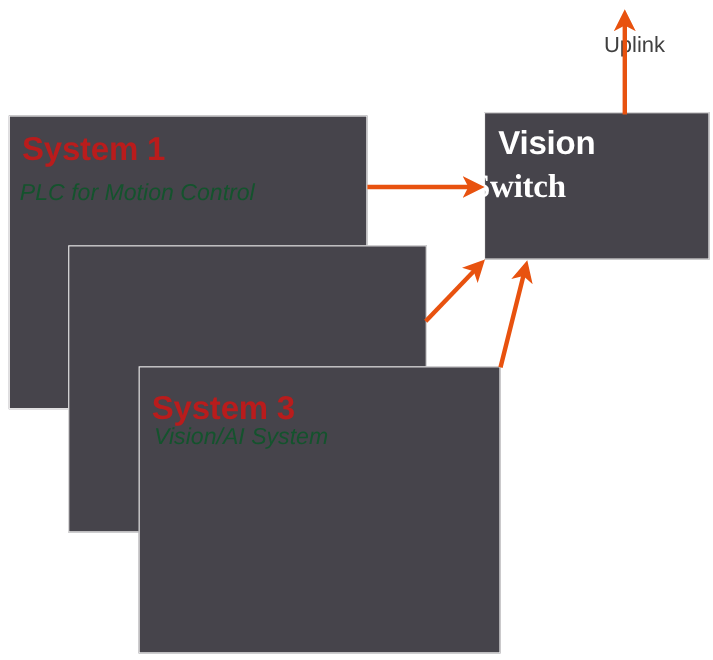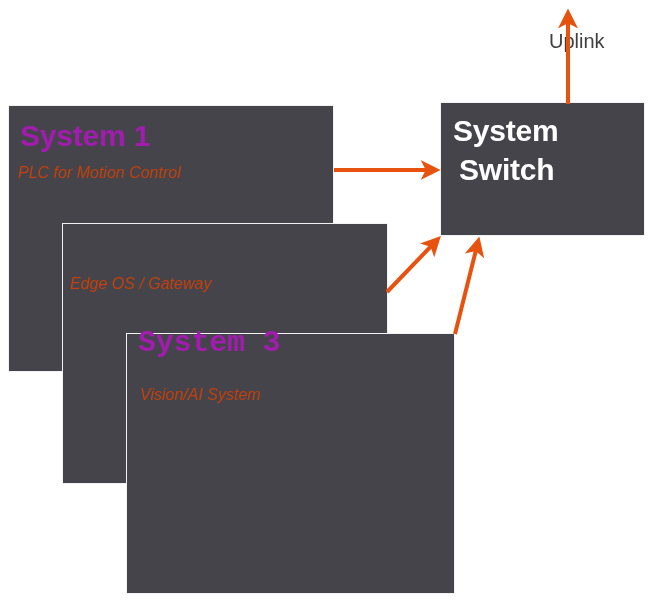--- a/index.html
+++ b/index.html
@@ -16,32 +16,32 @@
     font-family: "Liberation Sans", sans-serif;
   }
   .sys-box {
     position: absolute;
     background: #46444b;
     box-sizing: border-box;
     border: 1px solid #f2f2f2;
   }
   .sys-title {
     position: absolute;
-    color: #a21caf;
+    color: #b91c1c;
     font-weight: bold;
     font-size: 30px;
     line-height: 1.0;
     letter-spacing: -0.2px;
     white-space: nowrap;
   }
   .sys-sub {
     position: absolute;
-    color: #c2410c;
+    color: #14532d;
     font-style: italic;
-    font-size: 16px;
+    font-size: 21px;
     line-height: 1.0;
     white-space: nowrap;
   }
   .switch-box {
     position: absolute;
     background: #46444b;
     box-sizing: border-box;
     border: 1px solid #f2f2f2;
   }
   .switch-title {
@@ -72,29 +72,28 @@
 </head>
 <body>
 
 <div id="canvas">
 
   <div class="sys-box" style="left:8px; top:105px; width:326px; height:267px;"></div>
   <div class="sys-title" style="left:20px; top:121px;">System 1</div>
   <div class="sys-sub" style="left:18px; top:165px;">PLC for Motion Control</div>
 
   <div class="sys-box" style="left:62px; top:223px; width:326px; height:261px;"></div>
-  <div class="sys-sub" style="left:70px; top:276px;">Edge OS / Gateway</div>
 
   <div class="sys-box" style="left:126px; top:333px; width:329px; height:261px;"></div>
-  <div class="sys-title" style="left:138px; top:328px;font-family:Liberation Mono, monospace;">System 3</div>
+  <div class="sys-title" style="left:138px; top:357px;">System 3</div>
   <div class="sys-sub" style="left:140px; top:387px;text-align:center;">Vision/AI System</div>
 
   <div class="switch-box" style="left:440px; top:102px; width:205px; height:134px;"></div>
-  <div class="switch-title" style="left:453px; top:113px;">System</div>
-  <div class="switch-title" style="left:459px; top:152px;">Switch</div>
+  <div class="switch-title" style="left:453px; top:113px;">Vision</div>
+  <div class="switch-title" style="left:429px; top:152px;font-family:Liberation Serif, serif;">Switch</div>
 
   <div class="uplink-label" style="left:549px; top:31px;">Uplink</div>
 
   <svg id="arrow-layer" viewBox="0 0 648 600" width="648" height="600">
     <defs>
       <marker id="ah" markerWidth="5" markerHeight="5" refX="3.6" refY="2.5" orient="auto" markerUnits="strokeWidth">
         <path d="M0,0 L5,2.5 L0,5 L1.3,2.5 Z" fill="#e8520f"></path>
       </marker>
     </defs>
 

